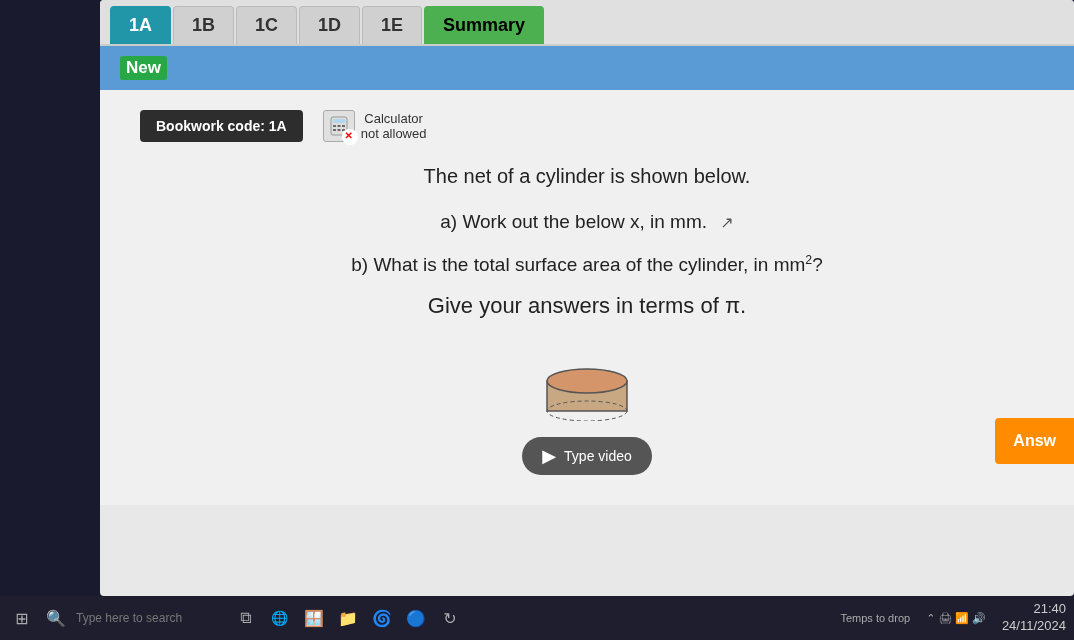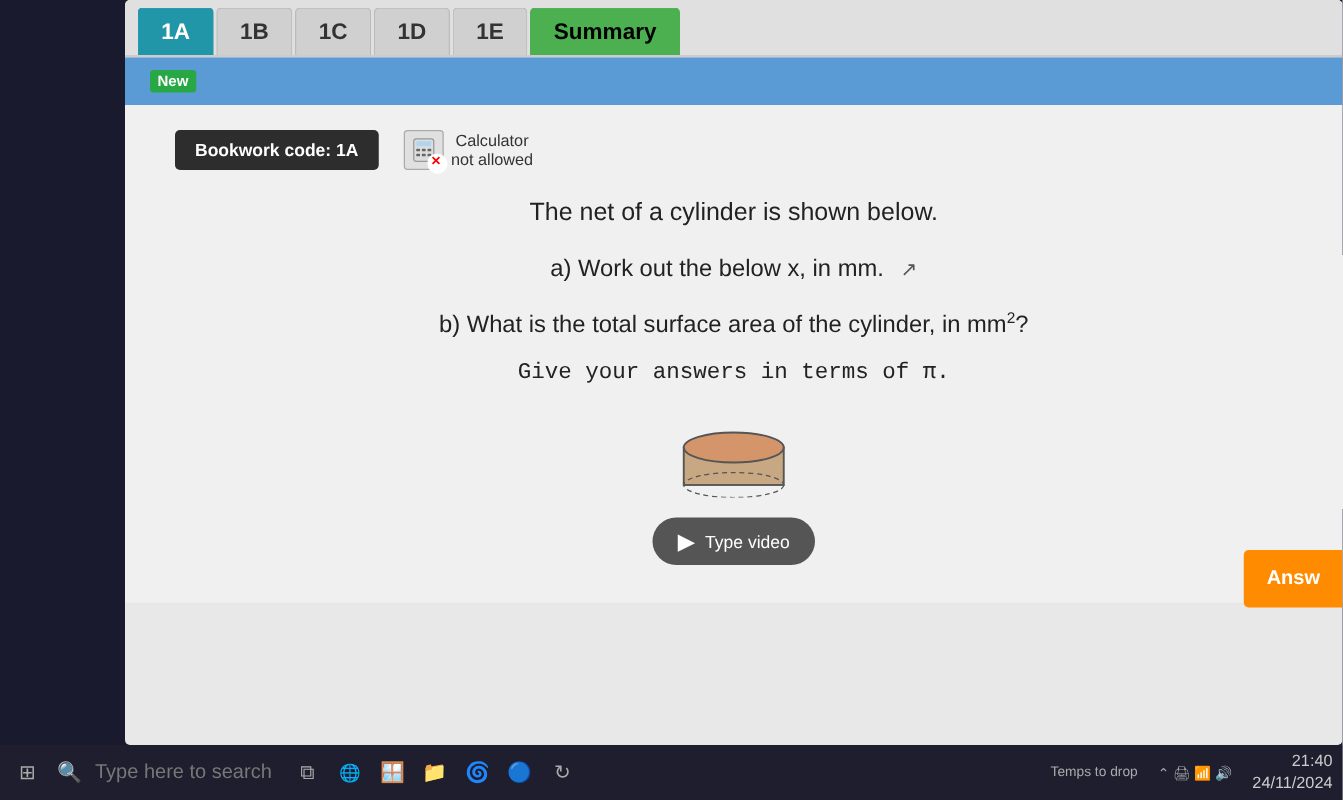--- a/index.html
+++ b/index.html
@@ -80,21 +80,21 @@
       padding: 10px 20px;
       font-size: 13px;
       display: flex;
       align-items: center;
       gap: 8px;
     }
 
     .new-badge {
       background: #28a745;
       color: white;
-      font-size: 12px;
+      font-size: 17px;
       padding: 2px 6px;
       border-radius: 3px;
       font-weight: bold;
     }
 
     
     .content-area {
       background: #f0f0f0;
       padding: 20px 40px;
       text-align: center;
@@ -166,24 +166,23 @@
     }
 
     .question-part {
       font-size: 19px;
       color: #222;
       margin-bottom: 14px;
       line-height: 1.5;
     }
 
     .pi-note {
-      font-size: 18px;
+      font-size: 22px;
       color: #222;
-      margin-bottom: 20px;
-      font-family: Liberation Mono, monospace;
+      margin-bottom: 32px;
     }
 
     
     .cylinder-net {
       display: flex;
       justify-content: center;
       margin-bottom: 16px;
     }
 
     
@@ -197,21 +196,21 @@
       border-radius: 20px;
       font-size: 14px;
       cursor: pointer;
       border: none;
     }
 
     
     .answer-btn {
       position: absolute;
       right: 0;
-      top: 440px;
+      top: 418px;
       background: #ff8c00;
       color: white;
       padding: 14px 18px;
       font-size: 16px;
       font-weight: bold;
       border: none;
       cursor: pointer;
       border-radius: 4px 0 0 4px;
       writing-mode: horizontal-tb;
     }
@@ -223,21 +222,21 @@
       font-size: 16px;
       color: #555;
     }
 
     
     .taskbar-search {
       display: flex;
       align-items: center;
       gap: 4px;
       color: #888;
-      font-size: 16px;
+      font-size: 12px;
       min-width: 150px;
       text-align: right;
     }
 
     .taskbar-icon {
       width: 28px;
       height: 28px;
       border-radius: 3px;
       display: flex;
       align-items: center;

